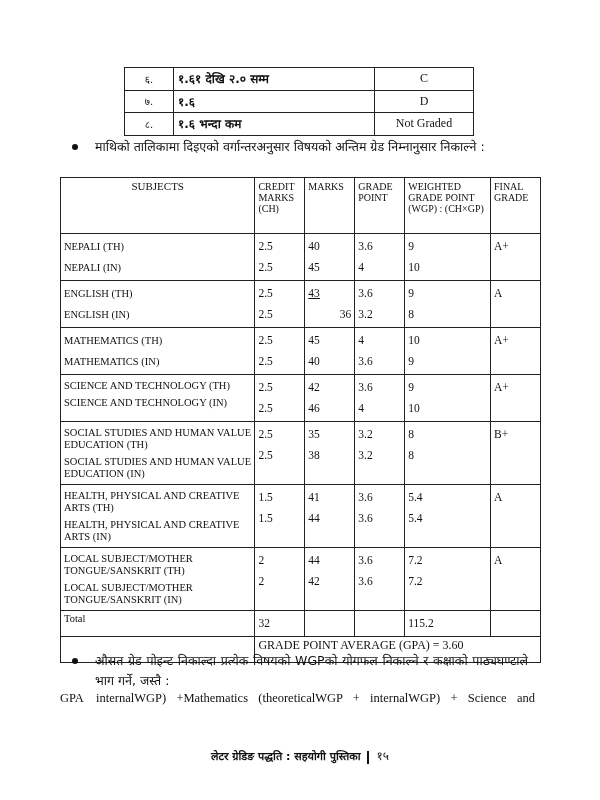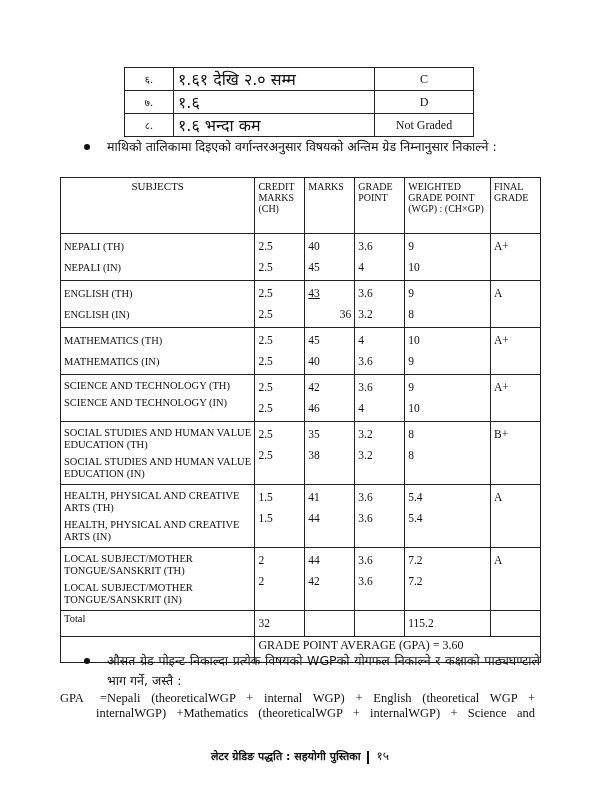--- a/index.html
+++ b/index.html
@@ -8,25 +8,25 @@
     font-family: "Liberation Serif", "DejaVu Serif", serif; color: #111;
   }
   table { border-collapse: collapse; }
   
   #grade-scale {
     position: absolute; left: 124px; top: 67px; width: 350px;
     font-size: 12px;
   }
   #grade-scale td { border: 1.2px solid #222; height: 21.5px; padding: 0 4px; vertical-align: middle; }
   #grade-scale td.sn { width: 40px; text-align: center; font-family: "DejaVu Sans", sans-serif; font-size: 10px; }
-  #grade-scale td.range { width: 192px; font-family: "DejaVu Sans", sans-serif; font-size: 16px; }
+  #grade-scale td.range { width: 192px; font-family: "DejaVu Sans", sans-serif; font-size: 12px; font-weight: bold; }
   #grade-scale td.grade { text-align: center; }
 
   .bullet-para {
-    position: absolute; left: 78px; width: 462px;
+    position: absolute; left: 66px; width: 462px;
     font-family: "DejaVu Sans", sans-serif; font-size: 12.5px; line-height: 20px;
     text-align: justify;
   }
   .bullet-para .dot {
     position: absolute; left: 6px; top: 7px; width: 6px; height: 6px; border-radius: 50%; background: #111;
   }
   .bullet-para .txt { display: block; margin-left: 29px; }
 
   #subjects-table {
     position: absolute; left: 60px; top: 177px; width: 481px;
@@ -293,19 +293,18 @@
   </tbody>
 </table>
 
 <div class="bullet-para" style="top:651px;">
   <span class="dot"></span>
   <span class="txt">औसत ग्रेड पोइन्ट निकाल्दा प्रत्येक विषयको WGPको योगफल निकाल्ने र कक्षाको पाठ्यघण्टाले भाग गर्ने, जस्तै :</span>
 </div>
 
 <div id="gpa-formula">
   <span class="label">GPA</span>
-  <span class="f1">=Nepali (theoreticalWGP + internal WGP) + English (theoretical WGP +</span>
   <span class="f2">internalWGP) +Mathematics (theoreticalWGP + internalWGP) + Science and</span>
 </div>
 
 <div id="footer">
   <span>लेटर ग्रेडिङ पद्धति : सहयोगी पुस्तिका</span><span class="sep"></span><span class="pg">१५</span>
 </div>
 
 </body></html>

